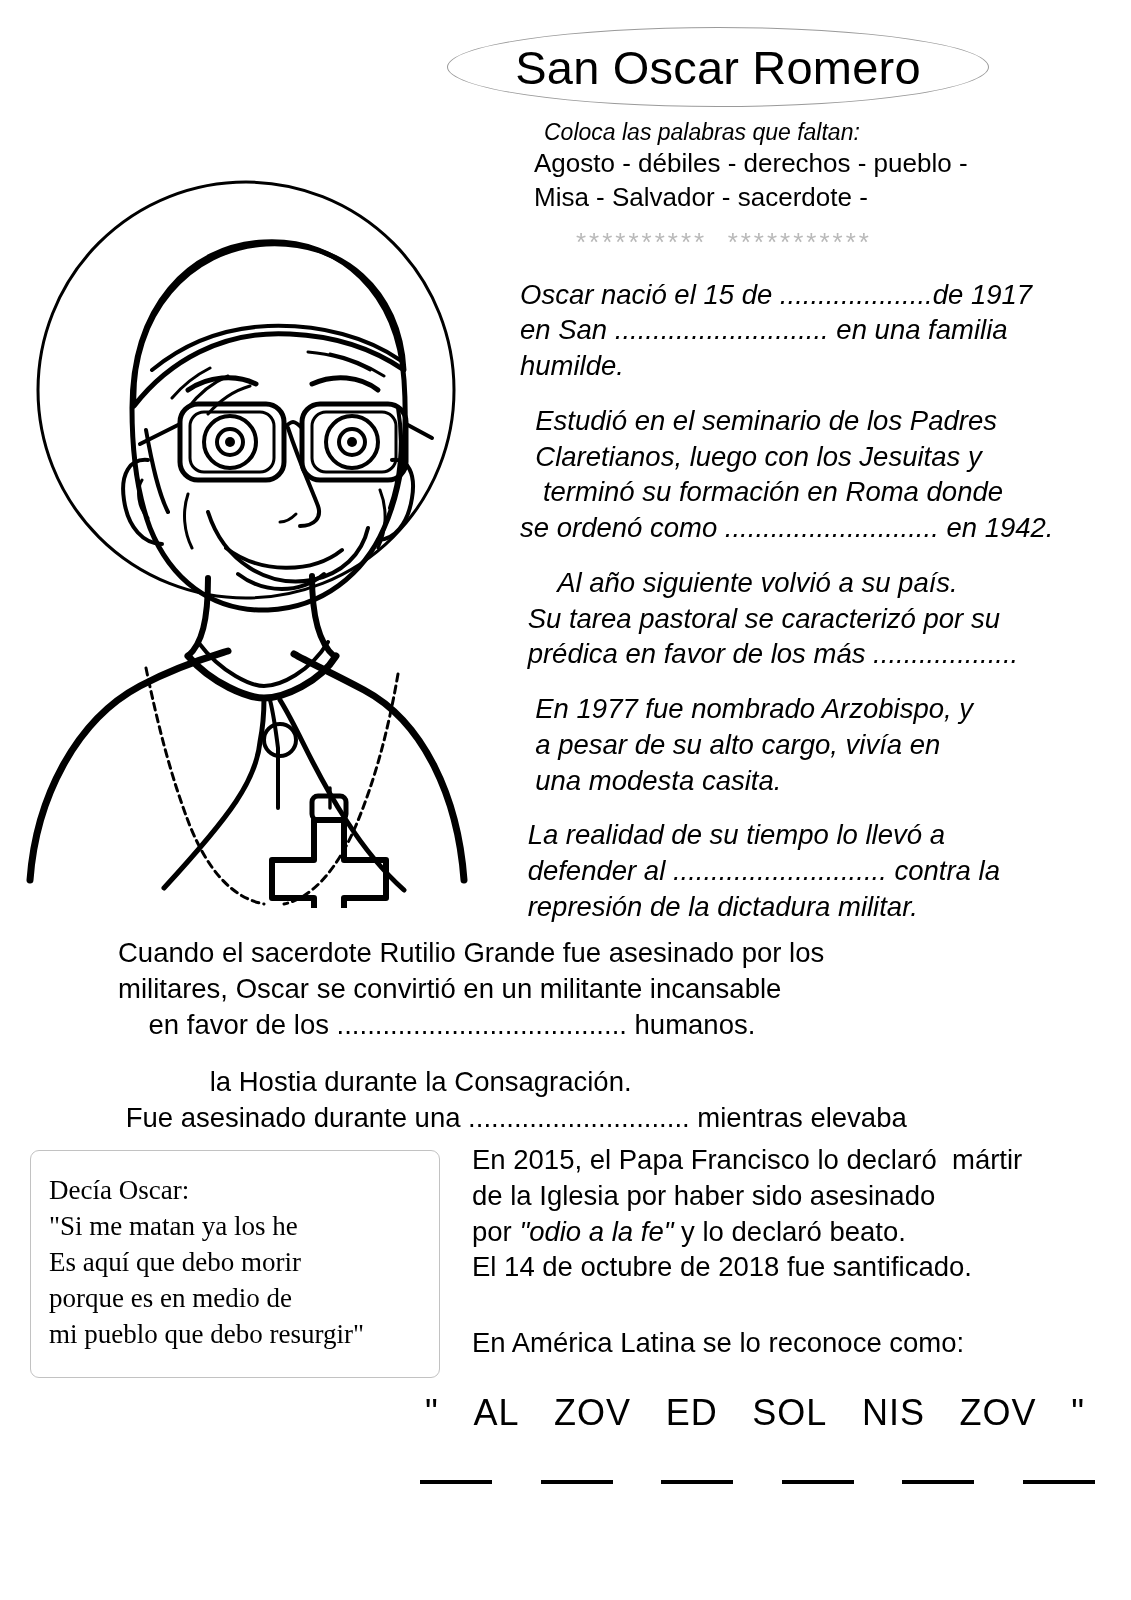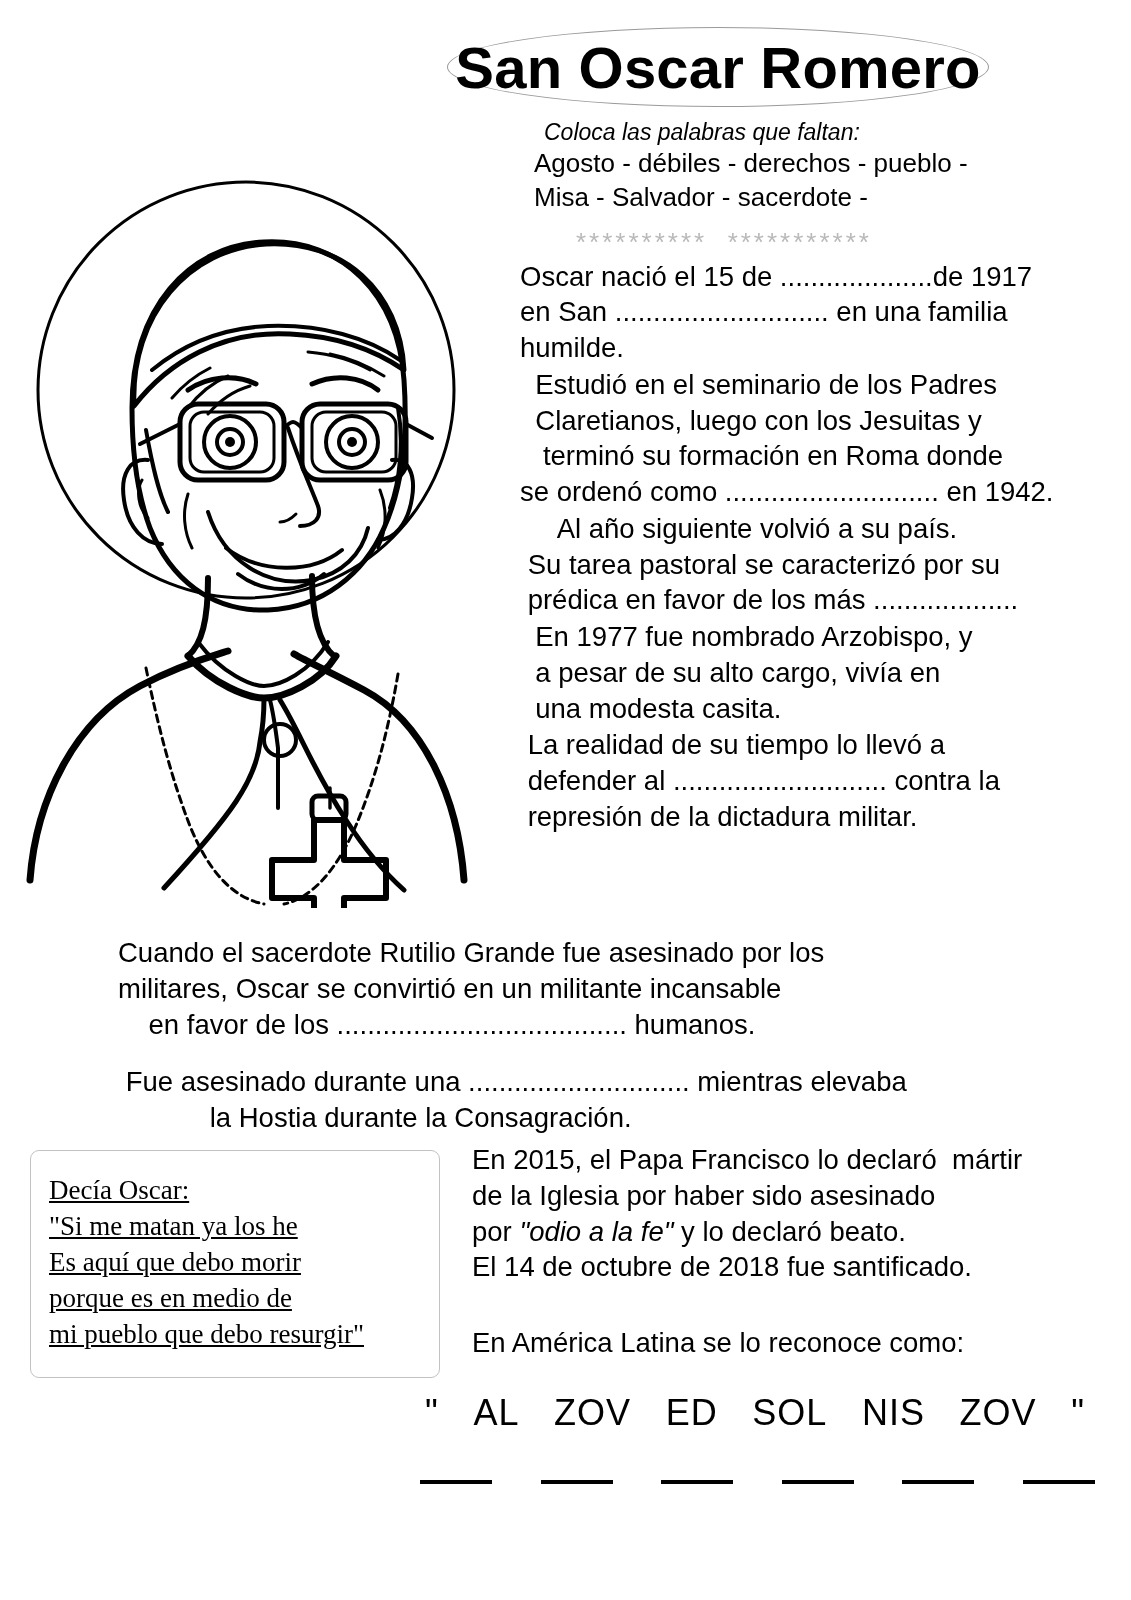--- a/index.html
+++ b/index.html
@@ -30,22 +30,22 @@
     border: 1.6px solid #9a9a9a;
     border-radius: 50%;
     box-sizing: border-box;
   }
   #title-text {
     position: absolute;
     inset: 0;
     display: flex;
     align-items: center;
     justify-content: center;
-    font-size: 58px;
-    font-weight: bold;
+    font-size: 47px;
+    font-weight: normal;
     letter-spacing: 0.2px;
     white-space: nowrap;
   }
 
   
   #portrait {
     position: absolute;
     left: 12px;
     top: 108px;
     width: 500px;
@@ -76,21 +76,22 @@
     font-size: 26px;
     letter-spacing: 3px;
     margin-top: 12px;
     margin-left: 56px;
     white-space: pre;
   }
 
   .para {
     font-size: 27.5px;
     line-height: 1.30;
-    margin-top: 1px;
+    margin-top: 19px;
+    font-style: italic;
   }
   .para .ln { display: block; white-space: pre; }
 
   
   #wide-block {
     position: absolute;
     left: 118px;
     top: 935px;
     width: 940px;
     font-size: 27.5px;
@@ -107,21 +108,21 @@
     width: 410px;
     height: 228px;
     border: 1.5px solid #c2c2c2;
     border-radius: 9px;
     box-sizing: border-box;
     padding: 22px 0 0 18px;
     font-family: "Liberation Serif", serif;
     font-size: 27px;
     line-height: 1.33;
   }
-  #quote-box .ln { display: block; white-space: pre; text-decoration: underline; }
+  #quote-box .ln { display: block; white-space: pre; }
 
   
   #bottom-right {
     position: absolute;
     left: 472px;
     top: 1142px;
     width: 640px;
     font-size: 27.5px;
     line-height: 1.30;
   }
@@ -287,22 +288,22 @@
   </div>
 </div>
 
 <div id="wide-block">
   <div>
     <span class="ln">Cuando el sacerdote Rutilio Grande fue asesinado por los</span>
     <span class="ln">militares, Oscar se convirtió en un militante incansable</span>
     <span class="ln">    en favor de los ...................................... humanos.</span>
   </div>
   <div class="gap">
+    <span class="ln">            la Hostia durante la Consagración.</span>
     <span class="ln"> Fue asesinado durante una ............................. mientras elevaba</span>
-    <span class="ln">            la Hostia durante la Consagración.</span>
   </div>
 </div>
 
 <div id="quote-box">
   <span class="ln">Decía Oscar:</span>
   <span class="ln">"Si me matan ya los he</span>
   <span class="ln">Es aquí que debo morir</span>
   <span class="ln">porque es en medio de</span>
   <span class="ln">mi pueblo que debo resurgir"</span>
 </div>

